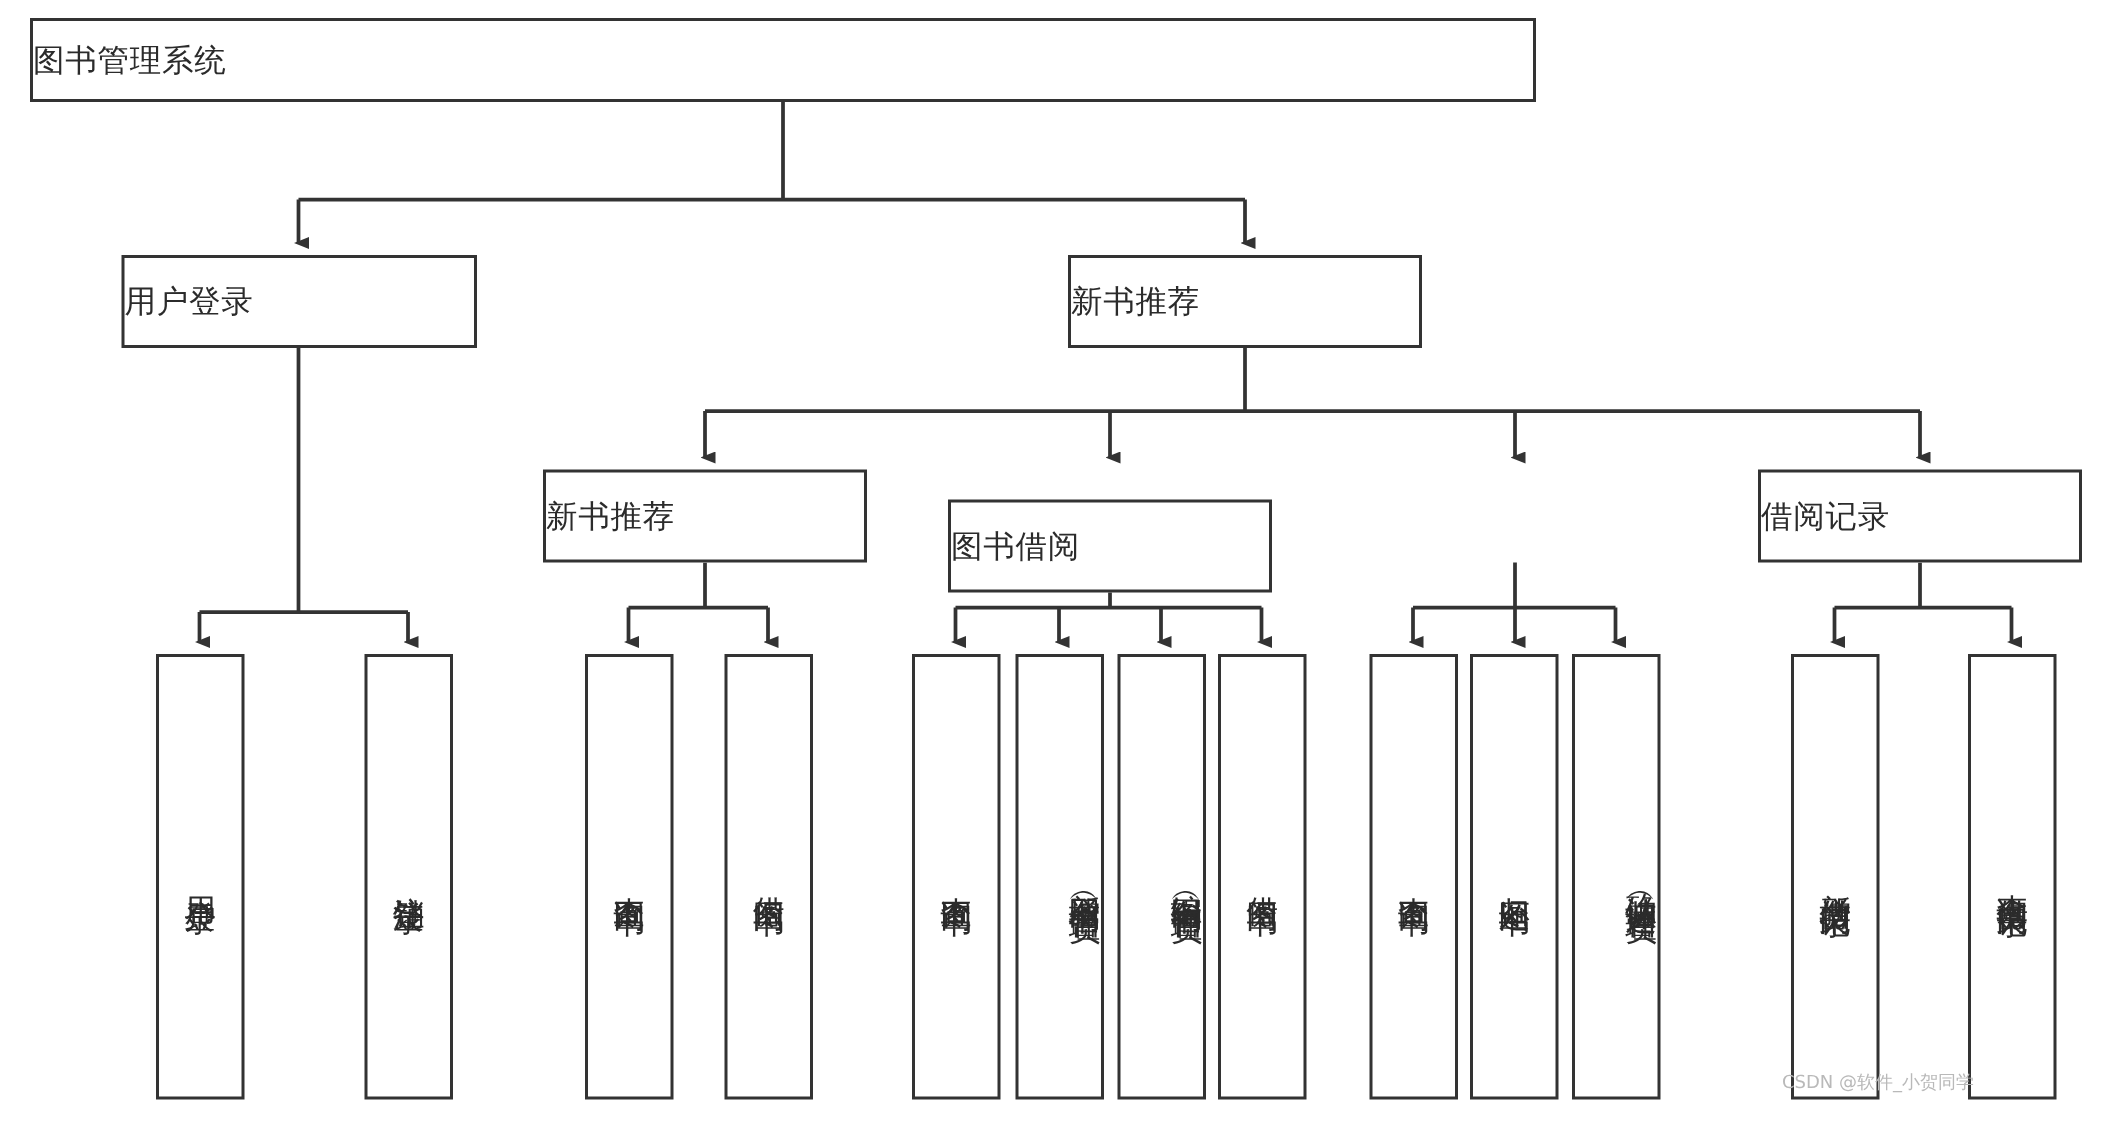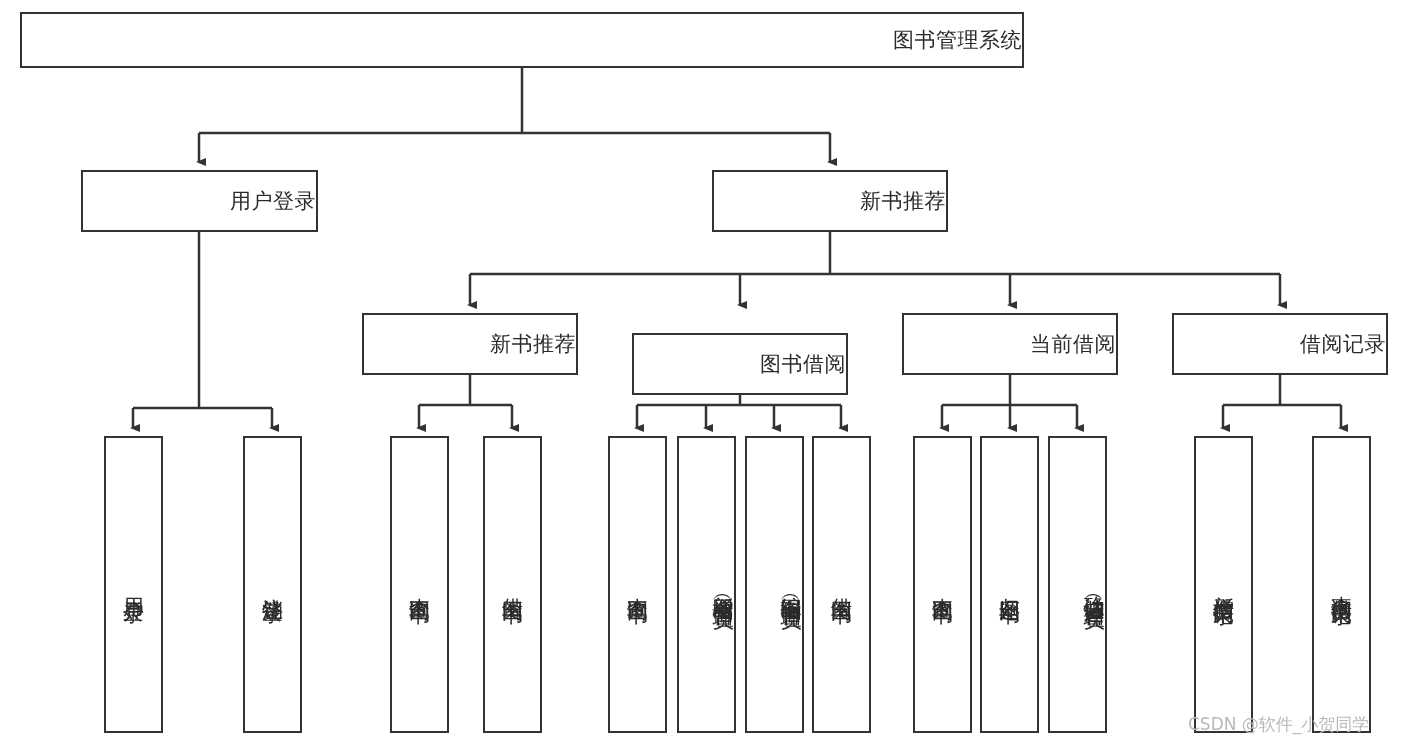--- a/index.html
+++ b/index.html
@@ -17,21 +17,21 @@
     background: #ffffff;
     overflow: hidden;
   }
   .node {
     position: absolute;
     box-sizing: border-box;
     border: 2px solid #333333;
     background: #ffffff;
     display: flex;
     align-items: center;
-    justify-content: flex-end;
+    justify-content: flex-start;
     color: #2b2b2b;
   }
   .node.root, .node.lvl1, .node.lvl2 {
     font-size: 21px;
     letter-spacing: 0.5px;
   }
   .node.leaf {
     writing-mode: vertical-rl;
     text-orientation: upright;
     font-size: 21px;
@@ -54,21 +54,21 @@
     left: 0;
     top: 0;
     width: 1405px;
     height: 747px;
     pointer-events: none;
   }
   .watermark {
     position: absolute;
     left: 1188px;
     top: 713px;
-    font-size: 17px;
+    font-size: 12px;
     color: #b9b9b9;
     white-space: nowrap;
     font-family: "DejaVu Sans", "Liberation Sans", sans-serif;
   }
 </style>
 </head>
 <body>
 
 <div id="canvas">
 
@@ -132,23 +132,20 @@
   <div class="node lvl1" style="left:712px; top:170px; width:236px; height:62px;">
     <span>新书推荐</span>
   </div>
 
   <div class="node lvl2" style="left:362px; top:313px; width:216px; height:62px;">
     <span>新书推荐</span>
   </div>
   <div class="node lvl2" style="left:632px; top:313px; width:216px; height:62px;margin-top:20px;">
     <span>图书借阅</span>
   </div>
-  <div class="node lvl2" style="left:902px; top:313px; width:216px; height:62px;">
-    <span>当前借阅</span>
-  </div>
   <div class="node lvl2" style="left:1172px; top:313px; width:216px; height:62px;">
     <span>借阅记录</span>
   </div>
 
   <div class="node leaf mid" style="left:104px; top:436px; width:59px; height:297px;">用户登录</div>
   <div class="node leaf mid" style="left:243px; top:436px; width:59px; height:297px;">注销登录</div>
 
   <div class="node leaf mid" style="left:390px; top:436px; width:59px; height:297px;">查询图书</div>
   <div class="node leaf mid" style="left:483px; top:436px; width:59px; height:297px;">借阅图书</div>
 

